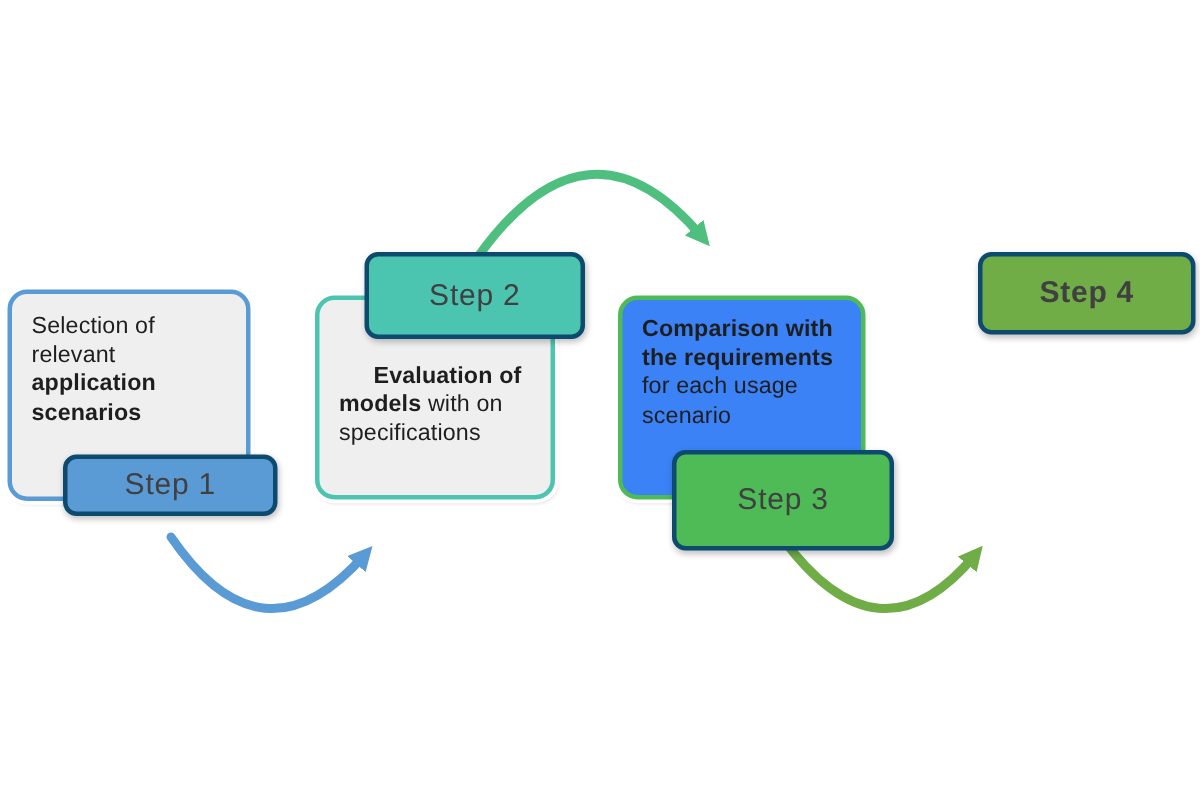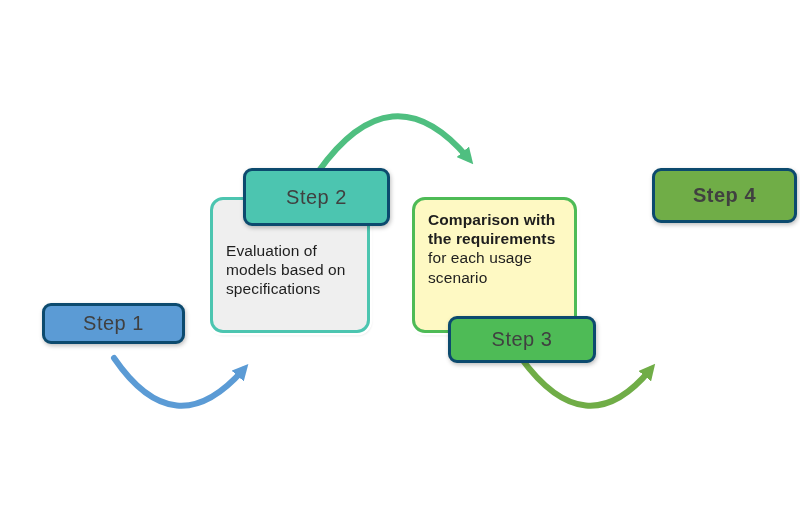--- a/index.html
+++ b/index.html
@@ -24,21 +24,21 @@
   .badge{
     position:absolute;z-index:2;box-sizing:border-box;
     border:3px solid #0c4a6e;border-radius:9px;
     display:flex;align-items:center;justify-content:center;
     color:#404040;font-size:20px;letter-spacing:0.5px;
     box-shadow:1px 2px 4px rgba(0,0,0,0.25);
     cursor:default;
   }
   .badge1{left:42px;top:303px;width:143px;height:41px;}
   .badge2{left:243px;top:168px;width:147px;height:58px;}
-  .badge3{left:448px;top:316px;width:148px;height:47px;}
+  .badge3{left:448px;top:300px;width:148px;height:67px;}
   .badge4{left:652px;top:168px;width:145px;height:55px;}
 </style>
 </head>
 <body>
 
 <div class="canvas">
 
   <svg class="arrows" width="800" height="531" viewBox="0 0 800 531">
     <defs>
       <marker id="head0" viewBox="0 0 10 10" refX="5" refY="5" markerWidth="2.7" markerHeight="2.7" orient="auto-start-reverse">
@@ -49,26 +49,29 @@
       </marker>
       <marker id="head2" viewBox="0 0 10 10" refX="5" refY="5" markerWidth="2.7" markerHeight="2.7" orient="auto-start-reverse">
         <path d="M0,0 L10,5 L0,10 z" fill="#70AD47"></path>
       </marker>
     </defs>
     <path class="arrow" d="M 114 358 Q 175 447 243 370" marker-end="url(#head0)" stroke="#5B9BD5"></path>
     <path class="arrow" d="M 318 172 Q 392 68 468 158" marker-end="url(#head1)" stroke="#4FBF80"></path>
     <path class="arrow" d="M 521 358 Q 586 447 650 370" marker-end="url(#head2)" stroke="#70AD47"></path>
   </svg>
 
+  <div class="box box1" style="border-color: rgb(91, 155, 213); background: rgb(239, 239, 239);">
+    <div class="desc"><span>Selection of relevant </span><span style="font-weight: bold;">application scenarios</span></div>
+  </div>
 
   <div class="box box2" style="border-color: rgb(76, 197, 176); background: rgb(239, 239, 239);">
-    <div class="desc"><span style="font-weight: normal;">Evaluation of models</span><span> based on specifications</span></div>
+    <div class="desc"><span style="font-weight: bold; margin-left: 23px;">Evaluation of models</span><span> with on specifications</span></div>
   </div>
 
-  <div class="box box3" style="border-color: rgb(78, 187, 86); background: #fef9c3;">
+  <div class="box box3" style="border-color: rgb(78, 187, 86); background: #3b82f6;">
     <div class="desc"><span style="font-weight: bold;">Comparison with the requirements</span><span> for each usage scenario</span></div>
   </div>
 
 
   <div class="badge badge1" style="background: rgb(91, 155, 213);">Step 1</div>
 
   <div class="badge badge2" style="background: rgb(76, 197, 176);">Step 2</div>
 
   <div class="badge badge3" style="background: rgb(78, 187, 86);">Step 3</div>
 

